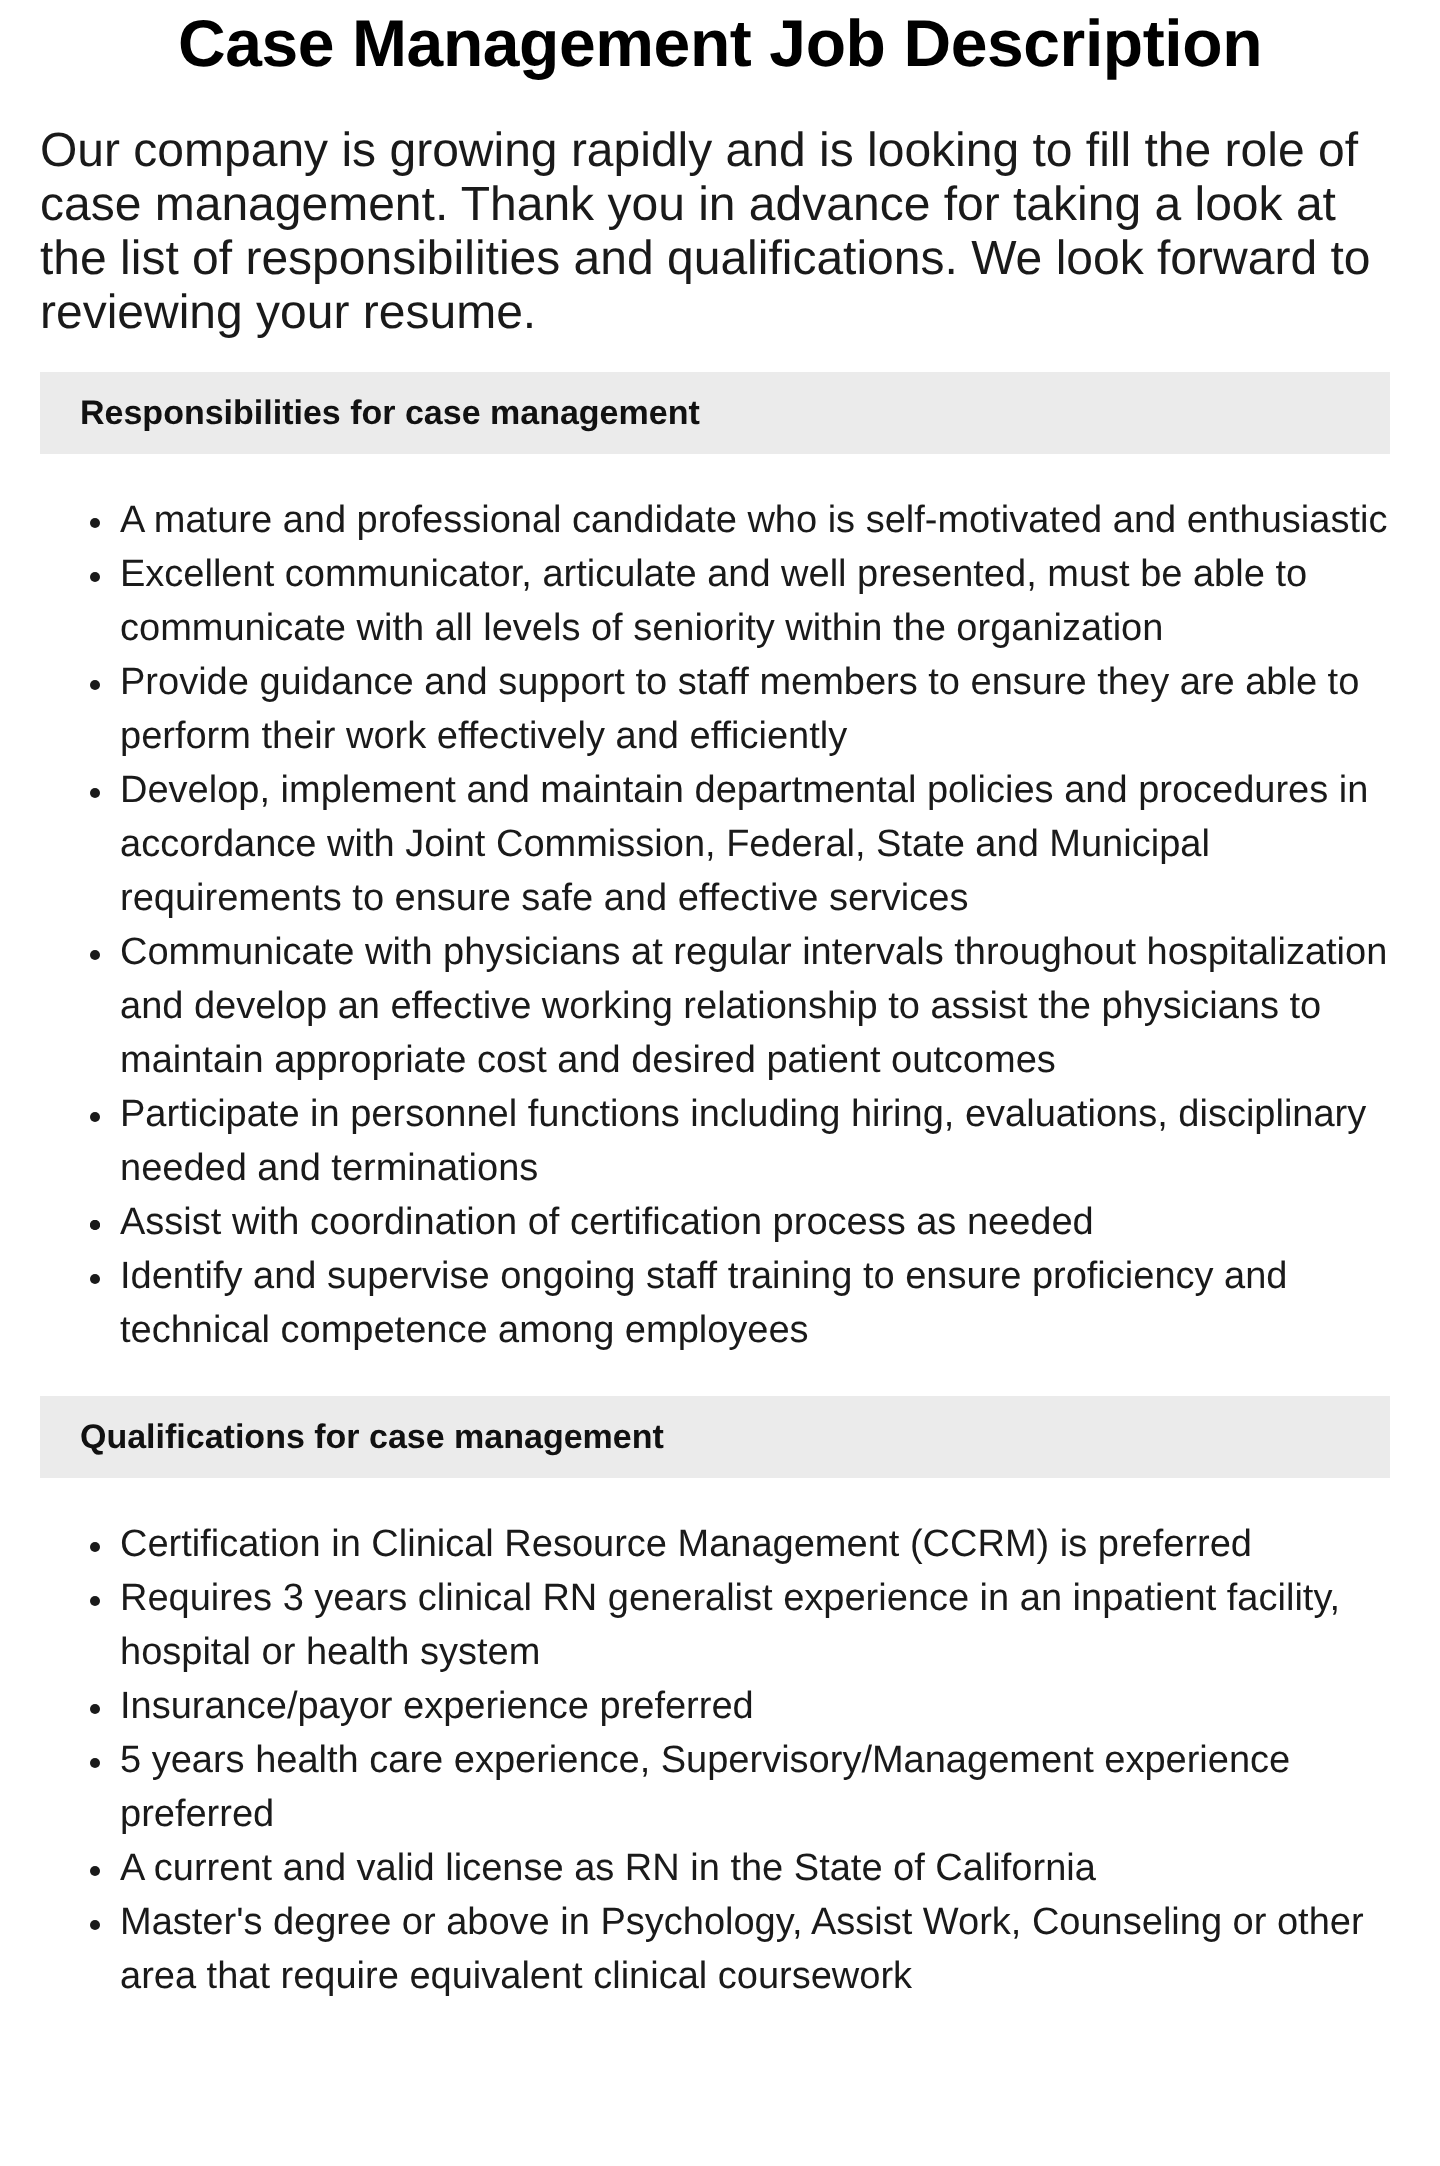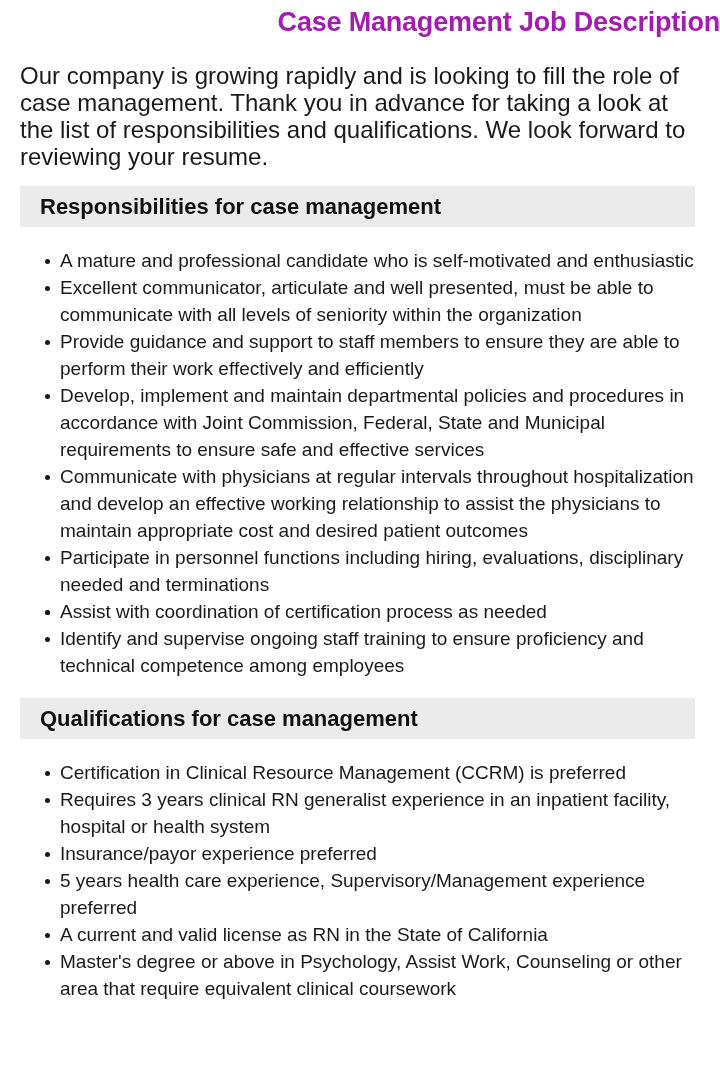--- a/index.html
+++ b/index.html
@@ -3,37 +3,37 @@
 <meta charset="utf-8">
 <style>
   html, body { margin: 0; padding: 0; background: #ffffff; }
   body {
     width: 720px; height: 1083px; overflow: hidden;
     font-family: "Liberation Sans", sans-serif;
     color: #1a1a1a;
   }
   .title {
     margin: 0; padding-top: 2px;
-    text-align: right;
-    font-size: 27px; font-weight: bold; line-height: 40px;
-    color: #a21caf;
+    text-align: center;
+    font-size: 33px; font-weight: bold; line-height: 40px;
+    color: #000000;
     letter-spacing: -0.2px;
   }
   .intro {
     margin: 20px 20px 0 20px;
     font-size: 24px; line-height: 27px;
     width: 680px;
   }
   .section-header {
     margin: 16px 25px 0 20px;
     width: 675px; height: 41px;
     background: #ebebeb;
     box-sizing: border-box;
     padding-left: 20px;
-    font-size: 22px; font-weight: bold; line-height: 41px;
+    font-size: 17px; font-weight: bold; line-height: 41px;
     color: #111;
   }
   .section-header.q { margin-top: 19px; }
   ul.items {
     margin: 20px 0 0 0; padding: 0 0 0 60px;
     list-style: none;
     width: 636px;
   }
   ul.items li {
     position: relative;

